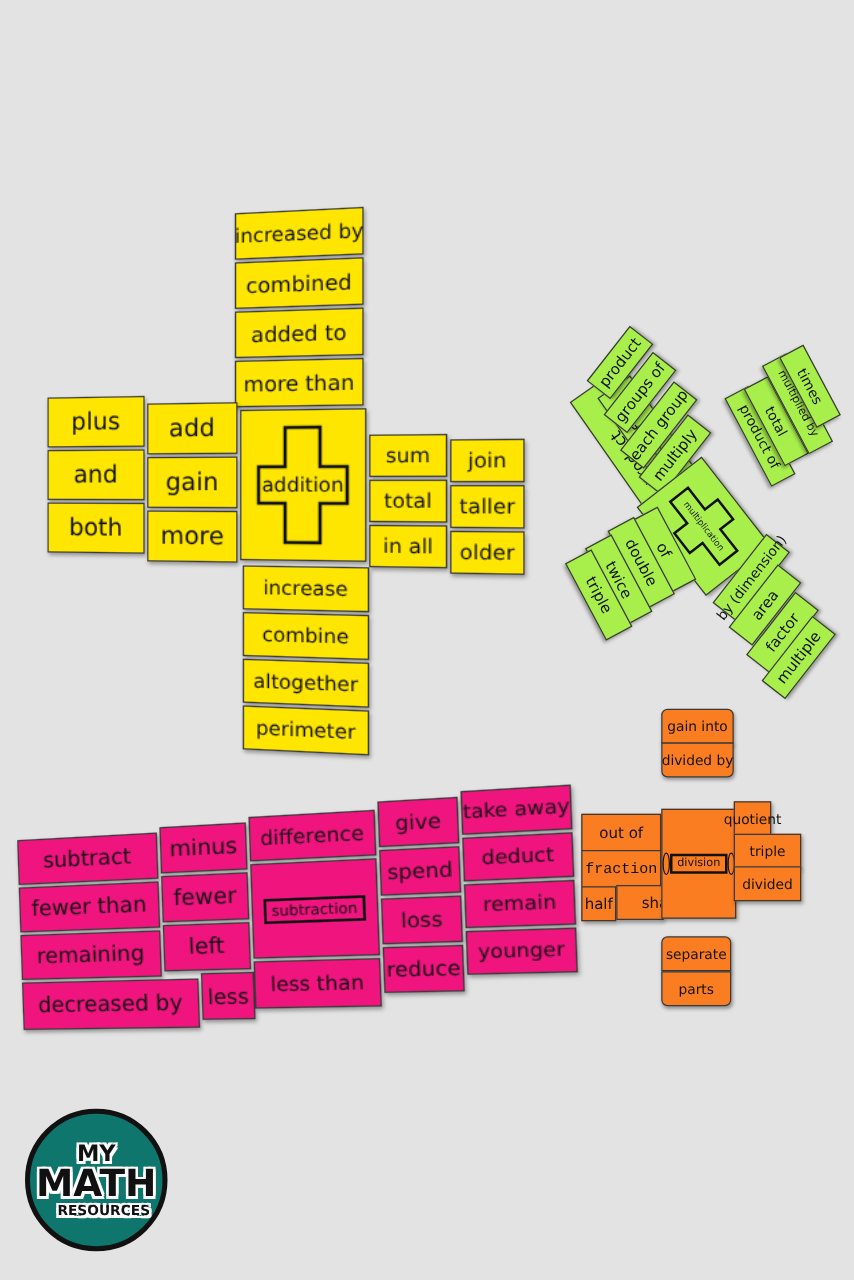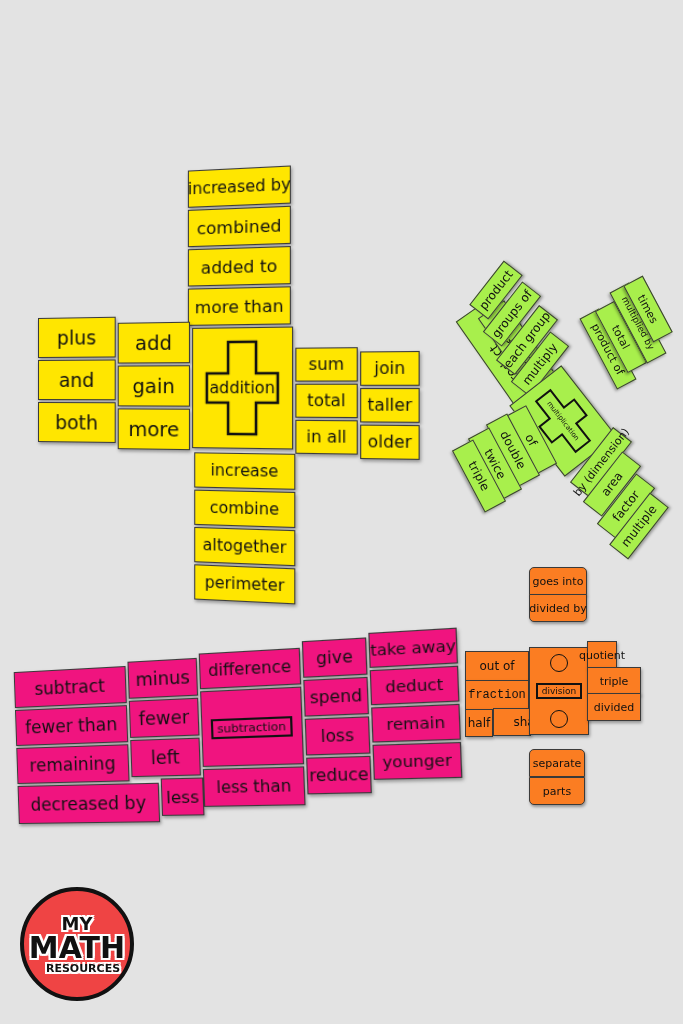--- a/index.html
+++ b/index.html
@@ -7,21 +7,21 @@
   .card{position:absolute;box-sizing:border-box;border:1.5px solid #3a3a3a;display:flex;align-items:center;justify-content:center;color:#111;white-space:nowrap;box-shadow:1px 2px 3px rgba(0,0,0,.35);}
   .y{background:#ffe600;}
   .p{background:#f0147f;}
   .g{background:#a8ef4c;}
   .o{background:#fb7d22;}
   .group{position:absolute;}
   .add-wrap{left:38px;top:178px;width:360px;height:420px;transform:perspective(900px) rotateY(-12deg);transform-origin:left center;}
   .sub-wrap{left:16px;top:640px;width:408px;height:200px;transform:perspective(900px) rotateY(-14deg) rotateZ(-2deg);transform-origin:left center;}
   .mul-wrap{left:458px;top:258px;width:210px;height:300px;}
   .div-wrap{left:463px;top:565px;width:185px;height:250px;}
-  .logo{position:absolute;left:20px;top:887px;width:114px;height:114px;border-radius:50%;background:#ef4444;border:4px solid #111;box-sizing:border-box;display:flex;flex-direction:column;align-items:center;justify-content:center;line-height:1;}
+  .logo{position:absolute;left:20px;top:887px;width:114px;height:114px;border-radius:50%;background:#0f766e;border:4px solid #111;box-sizing:border-box;display:flex;flex-direction:column;align-items:center;justify-content:center;line-height:1;}
   .logo span{font-family:"DejaVu Sans",sans-serif;font-weight:900;color:#111;-webkit-text-stroke:0;text-shadow:-2px -2px 0 #fff,2px -2px 0 #fff,-2px 2px 0 #fff,2px 2px 0 #fff,0 2px 0 #fff,2px 0 0 #fff;}
   .cross-box{border:2px solid #111;padding:1px 4px;background:transparent;}
 </style>
 </head>
 <body>
 
 <div class="group add-wrap">
   <div class="card y" style="left:148px;top:0;width:96px;height:36px;font-size:15px;">increased by</div>
   <div class="card y" style="left:148px;top:38px;width:96px;height:36px;font-size:16px;">combined</div>
   <div class="card y" style="left:148px;top:76px;width:96px;height:36px;font-size:16px;">added to</div>
@@ -85,29 +85,29 @@
   <div class="card g" style="left:2px;top:194px;width:70px;height:24px;font-size:12px;transform:rotate(62deg);">twice</div>
   <div class="card g" style="left:-14px;top:206px;width:70px;height:24px;font-size:12px;transform:rotate(62deg);">triple</div>
 
   <div class="card g" style="left:108px;top:192px;width:70px;height:24px;font-size:11px;transform:rotate(-52deg);">by (dimension)</div>
   <div class="card g" style="left:122px;top:214px;width:64px;height:24px;font-size:12px;transform:rotate(-52deg);">area</div>
   <div class="card g" style="left:136px;top:236px;width:64px;height:24px;font-size:12px;transform:rotate(-52deg);">factor</div>
   <div class="card g" style="left:148px;top:256px;width:66px;height:24px;font-size:12px;transform:rotate(-52deg);">multiple</div>
 </div>
 
 <div class="group div-wrap">
-  <div class="card o" style="left:66px;top:2px;width:58px;height:28px;font-size:11px;border-radius:5px 5px 0 0;">goes into</div>
+  <div class="card o" style="left:66px;top:2px;width:58px;height:28px;font-size:11px;border-radius:5px 5px 0 0;">gain into</div>
   <div class="card o" style="left:66px;top:29px;width:58px;height:28px;font-size:11px;border-radius:0 0 5px 5px;">divided by</div>
 
   <div class="card o" style="left:2px;top:86px;width:64px;height:30px;font-size:12px;">out of</div>
   <div class="card o" style="left:2px;top:115px;width:64px;height:30px;font-size:12px;font-family:Liberation Mono, monospace;">fraction</div>
   <div class="card o" style="left:2px;top:144px;width:28px;height:28px;font-size:12px;">half</div>
   <div class="card o" style="left:30px;top:143px;width:36px;height:28px;font-size:12px;padding-left:36px;">share</div>
 
-  <div class="card o" style="left:66px;top:82px;width:60px;height:88px;flex-direction:column;justify-content:space-around;">
+  <div class="card o" style="left:66px;top:82px;width:60px;height:88px;flex-direction:row;justify-content:space-around;">
     <span style="width:16px;height:16px;border:1.5px solid #111;border-radius:50%;"></span>
     <span class="cross-box" style="font-size:9px;">division</span>
     <span style="width:16px;height:16px;border:1.5px solid #111;border-radius:50%;"></span>
   </div>
 
   <div class="card o" style="left:124px;top:76px;width:30px;height:28px;font-size:11px;">quotient</div>
   <div class="card o" style="left:124px;top:102px;width:54px;height:28px;font-size:11px;">triple</div>
   <div class="card o" style="left:124px;top:128px;width:54px;height:28px;font-size:11px;">divided</div>
 
   <div class="card o" style="left:66px;top:184px;width:56px;height:28px;font-size:11px;border-radius:5px 5px 0 0;">separate</div>

